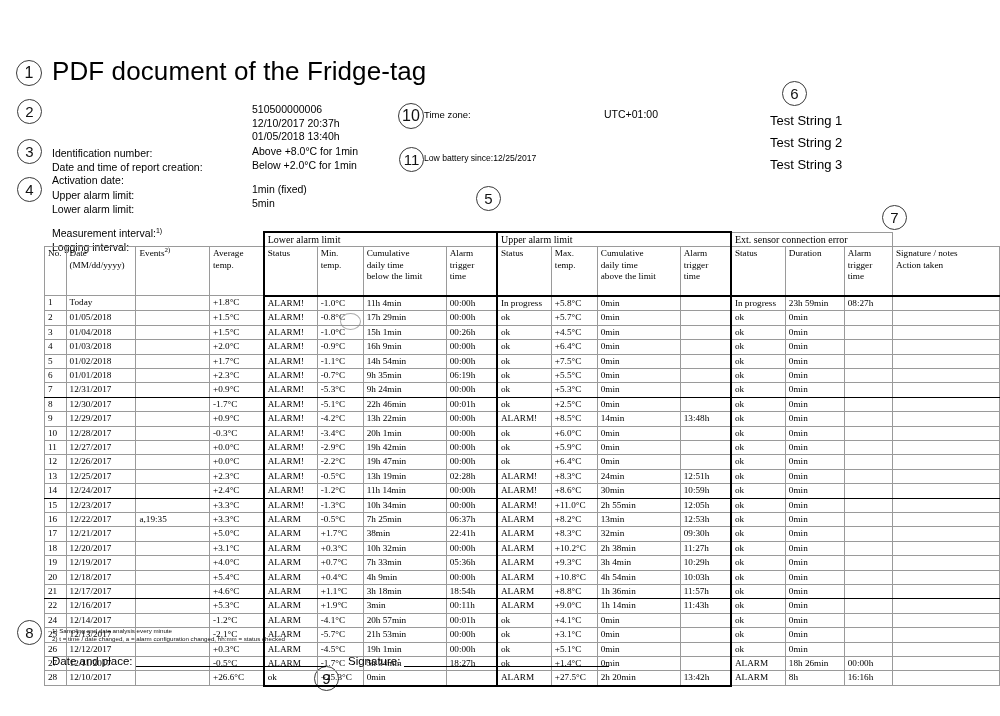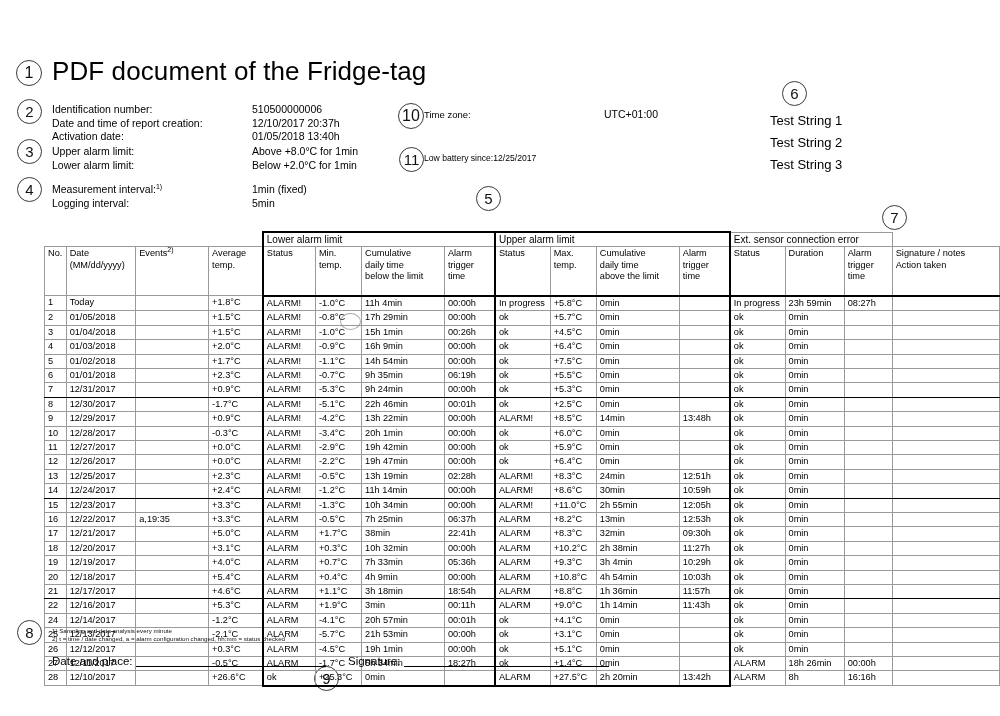--- a/index.html
+++ b/index.html
@@ -31,36 +31,37 @@
   .doc-title{
     position:absolute;left:52px;top:56px;
     font-size:26px;font-weight:400;letter-spacing:.1px;
     white-space:nowrap;
   }
   .meta{
     position:absolute;
     font-size:10.5px;line-height:13.6px;
     white-space:nowrap;
   }
-  .meta.labels{left:52px;}
+  .meta.labels{left:52px;margin-top:44px;}
   .meta.values{left:252px;}
 
   .tz-label{position:absolute;left:424px;top:109px;font-size:9.5px;white-space:nowrap;}
   .tz-value{position:absolute;left:578px;top:108px;font-size:10.5px;white-space:nowrap;padding-left:26px;}
   .bat-label{position:absolute;left:424px;top:153px;font-size:8.6px;white-space:nowrap;}
 
   .teststrings{position:absolute;left:750px;top:110px;font-size:13px;line-height:22px;margin-left:20px;}
 
   
   .tbl-wrap{position:absolute;left:44px;top:231px;}
   table.report{
     border-collapse:collapse;
     table-layout:fixed;
     font-size:9.2px;
     line-height:11.4px;
+    font-family:Liberation Serif, serif;
   }
   table.report th,table.report td{
     border:0.7px solid #9a9a9a;
     padding:1px 2px 1px 3px;
     vertical-align:top;
     text-align:left;
     font-weight:400;
     overflow:hidden;
     white-space:nowrap;
     height:11.2px;

